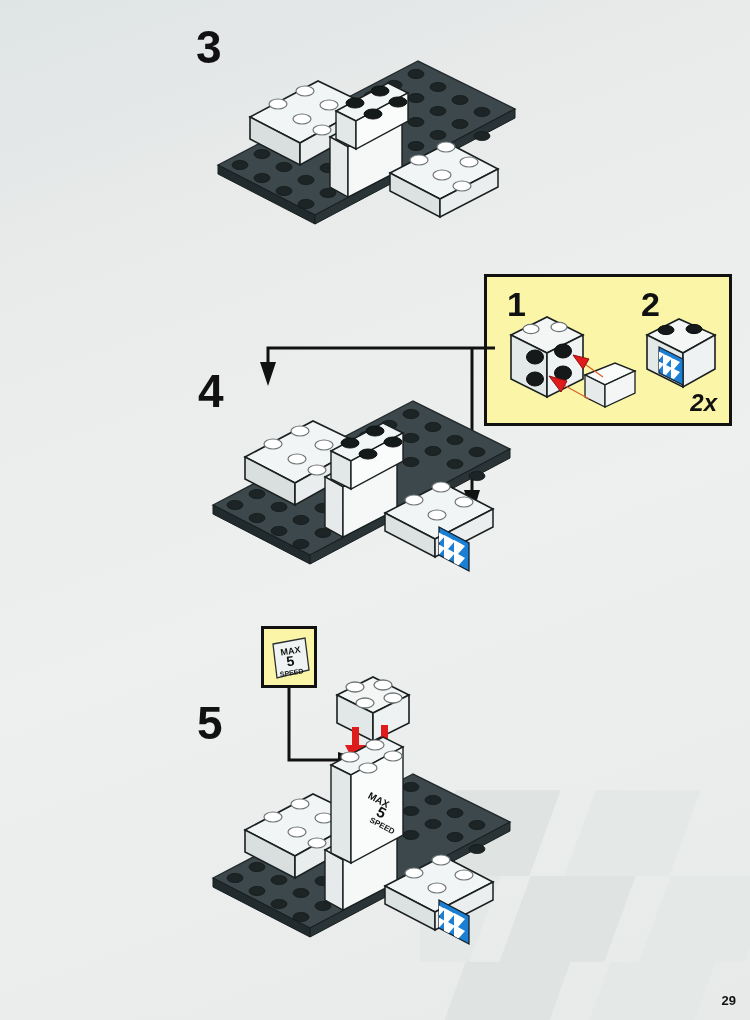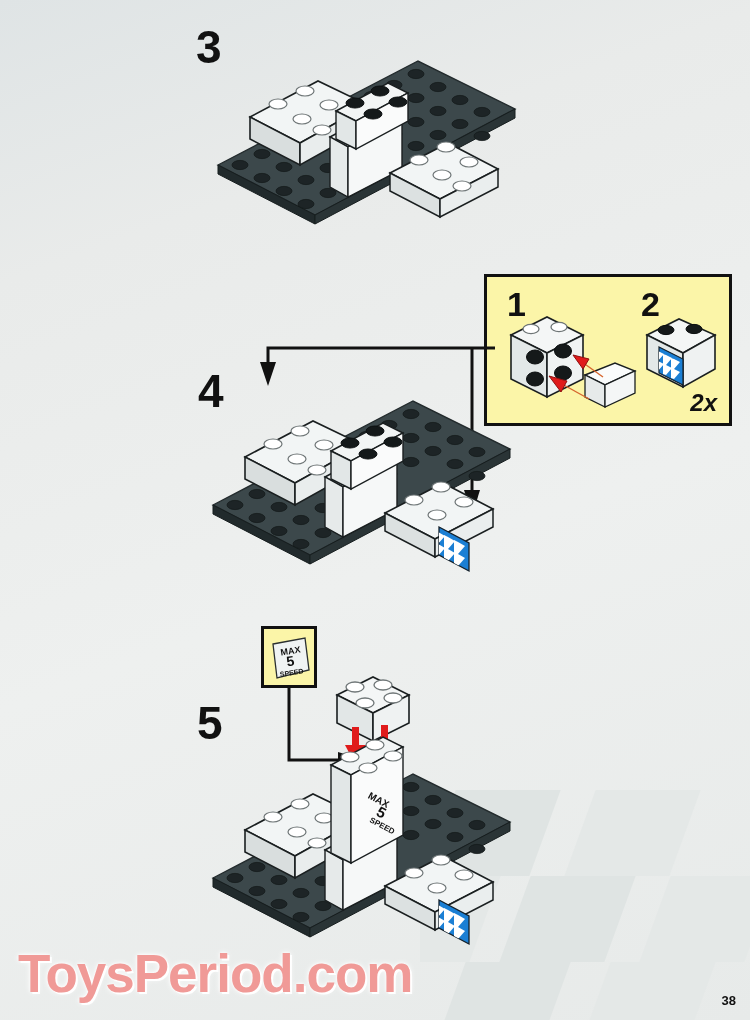--- a/index.html
+++ b/index.html
@@ -432,16 +432,15 @@
         <polygon points="234,235 264,251 264,279 234,263" fill="#1b7fd4" stroke="#14202a" stroke-width="1.3"></polygon>
         <g clip-path="url(#cl5)" fill="#ffffff">
           <polygon points="233,240 240,244 233,252 240,256 233,264 229,262 229,238"></polygon>
           <polygon points="243,245 250,249 243,257 250,261 243,269 239,267 239,243"></polygon>
           <polygon points="253,250 260,254 253,262 260,266 253,274 249,272 249,248"></polygon>
         </g>
       </g>
     </svg>
   </div>
 
-  <div class="watermark">ToysPeriod.com</div>
-  <div class="pagenum">38</div>
+  <div class="pagenum">29</div>
 
 </div>
 
 </body></html>

